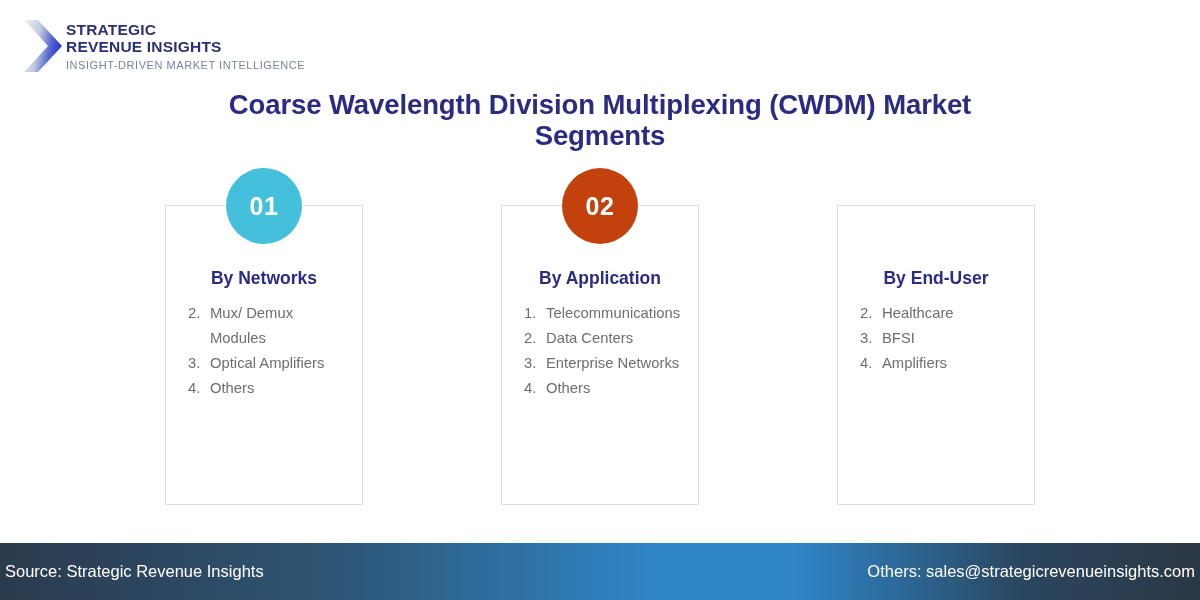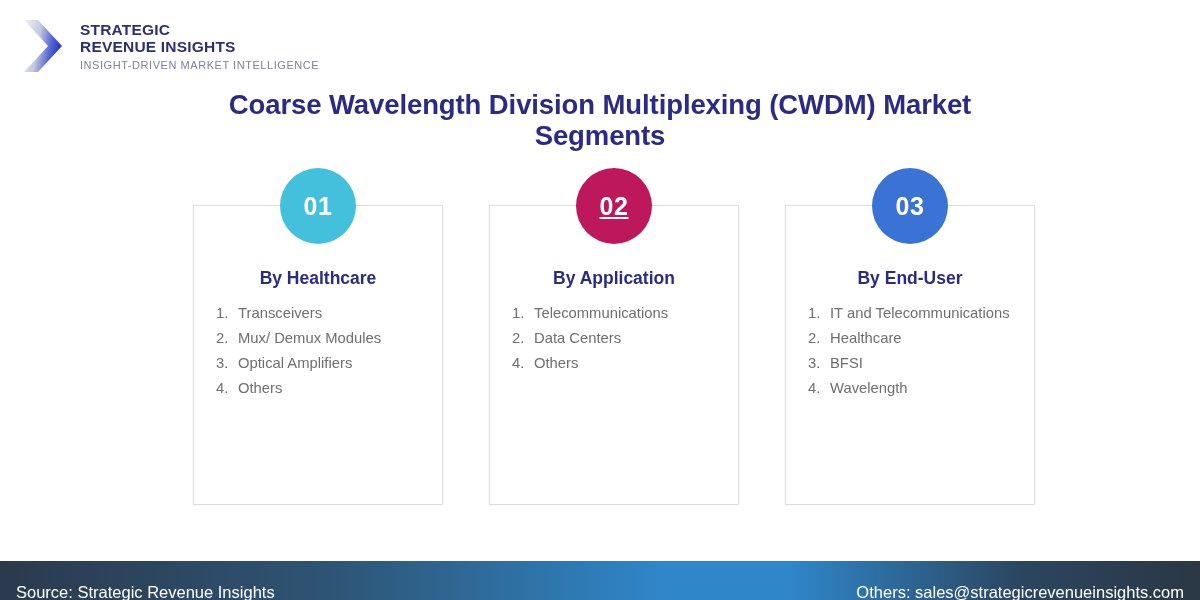--- a/index.html
+++ b/index.html
@@ -15,21 +15,21 @@
     position: relative;
   }
 
   
   .logo-block {
     position: absolute;
     left: 22px;
     top: 18px;
     display: flex;
     align-items: center;
-    gap: 16px;
+    gap: 2px;
   }
   .logo-mark {
     width: 42px;
     height: 56px;
     flex: 0 0 auto;
     display: block;
   }
   .logo-text {
     display: flex;
     flex-direction: column;
@@ -69,26 +69,25 @@
     position: absolute;
     left: 165px;
     top: 205px;
     width: 870px;
     height: 300px;
     display: flex;
     justify-content: space-between;
   }
   .card {
     position: relative;
-    width: 250px;
+    width: 198px;
     height: 300px;
     box-sizing: border-box;
     border: 1px solid #dcdcdc;
     background: #ffffff;
-    margin-left: 28px;
   }
   .badge {
     position: absolute;
     top: -38px;
     left: 50%;
     transform: translateX(-50%);
     width: 76px;
     height: 76px;
     border-radius: 50%;
     display: flex;
@@ -130,33 +129,33 @@
     width: 22px;
     text-indent: 0;
   }
 
   
   .footer {
     position: absolute;
     left: 0;
     bottom: 0;
     width: 1200px;
-    height: 39px;
+    height: 57px;
     background: linear-gradient(90deg,
         #2b3a4d 0%,
         #2e5575 28%,
         #2f86c9 55%,
         #2f86c9 66%,
         #2b4660 85%,
         #2b3744 100%);
     display: flex;
-    align-items: flex-end;
+    align-items: center;
     justify-content: space-between;
     box-sizing: border-box;
-    padding: 0 16px;
+    padding: 0 5px;
   }
   .footer-text {
     color: #ffffff;
     font-size: 16.5px;
     line-height: 1;
   }
 </style>
 </head>
 <body>
 
@@ -180,51 +179,47 @@
 </div>
 
 <div class="page-title">Coarse Wavelength Division Multiplexing (CWDM) Market Segments</div>
 
 <div class="cards">
 
   <div class="card">
     <div class="badge" style="background: rgb(69, 192, 220);">
       <span>01</span>
     </div>
-    <div class="card-title">By Healthcare</div>
+    <div class="card-title">By Networks</div>
     <ul class="card-list">
-      <li><span class="li-num">1.</span><span>Transceivers</span></li>
       <li><span class="li-num">2.</span><span>Mux/ Demux Modules</span></li>
       <li><span class="li-num">3.</span><span>Optical Amplifiers</span></li>
       <li><span class="li-num">4.</span><span>Others</span></li>
     </ul>
   </div>
 
   <div class="card">
-    <div class="badge" style="background: #be185d; text-decoration: underline;">
+    <div class="badge" style="background: #c2410c;">
       <span>02</span>
     </div>
     <div class="card-title">By Application</div>
     <ul class="card-list">
       <li><span class="li-num">1.</span><span>Telecommunications</span></li>
       <li><span class="li-num">2.</span><span>Data Centers</span></li>
+      <li><span class="li-num">3.</span><span>Enterprise Networks</span></li>
       <li><span class="li-num">4.</span><span>Others</span></li>
     </ul>
   </div>
 
   <div class="card">
-    <div class="badge" style="background: rgb(59, 115, 212);">
-      <span>03</span>
-    </div>
     <div class="card-title">By End-User</div>
     <ul class="card-list">
-      <li><span class="li-num">1.</span><span>IT and Telecommunications</span></li>
       <li><span class="li-num">2.</span><span>Healthcare</span></li>
       <li><span class="li-num">3.</span><span>BFSI</span></li>
-      <li><span class="li-num">4.</span><span>Wavelength</span></li>
+      <li><span class="li-num">4.</span><span>Amplifiers</span></li>
     </ul>
   </div>
 
 </div>
 
 <div class="footer">
   <div class="footer-text">Source: Strategic Revenue Insights</div>
   <div class="footer-text">Others: sales@strategicrevenueinsights.com</div>
 </div>
 

